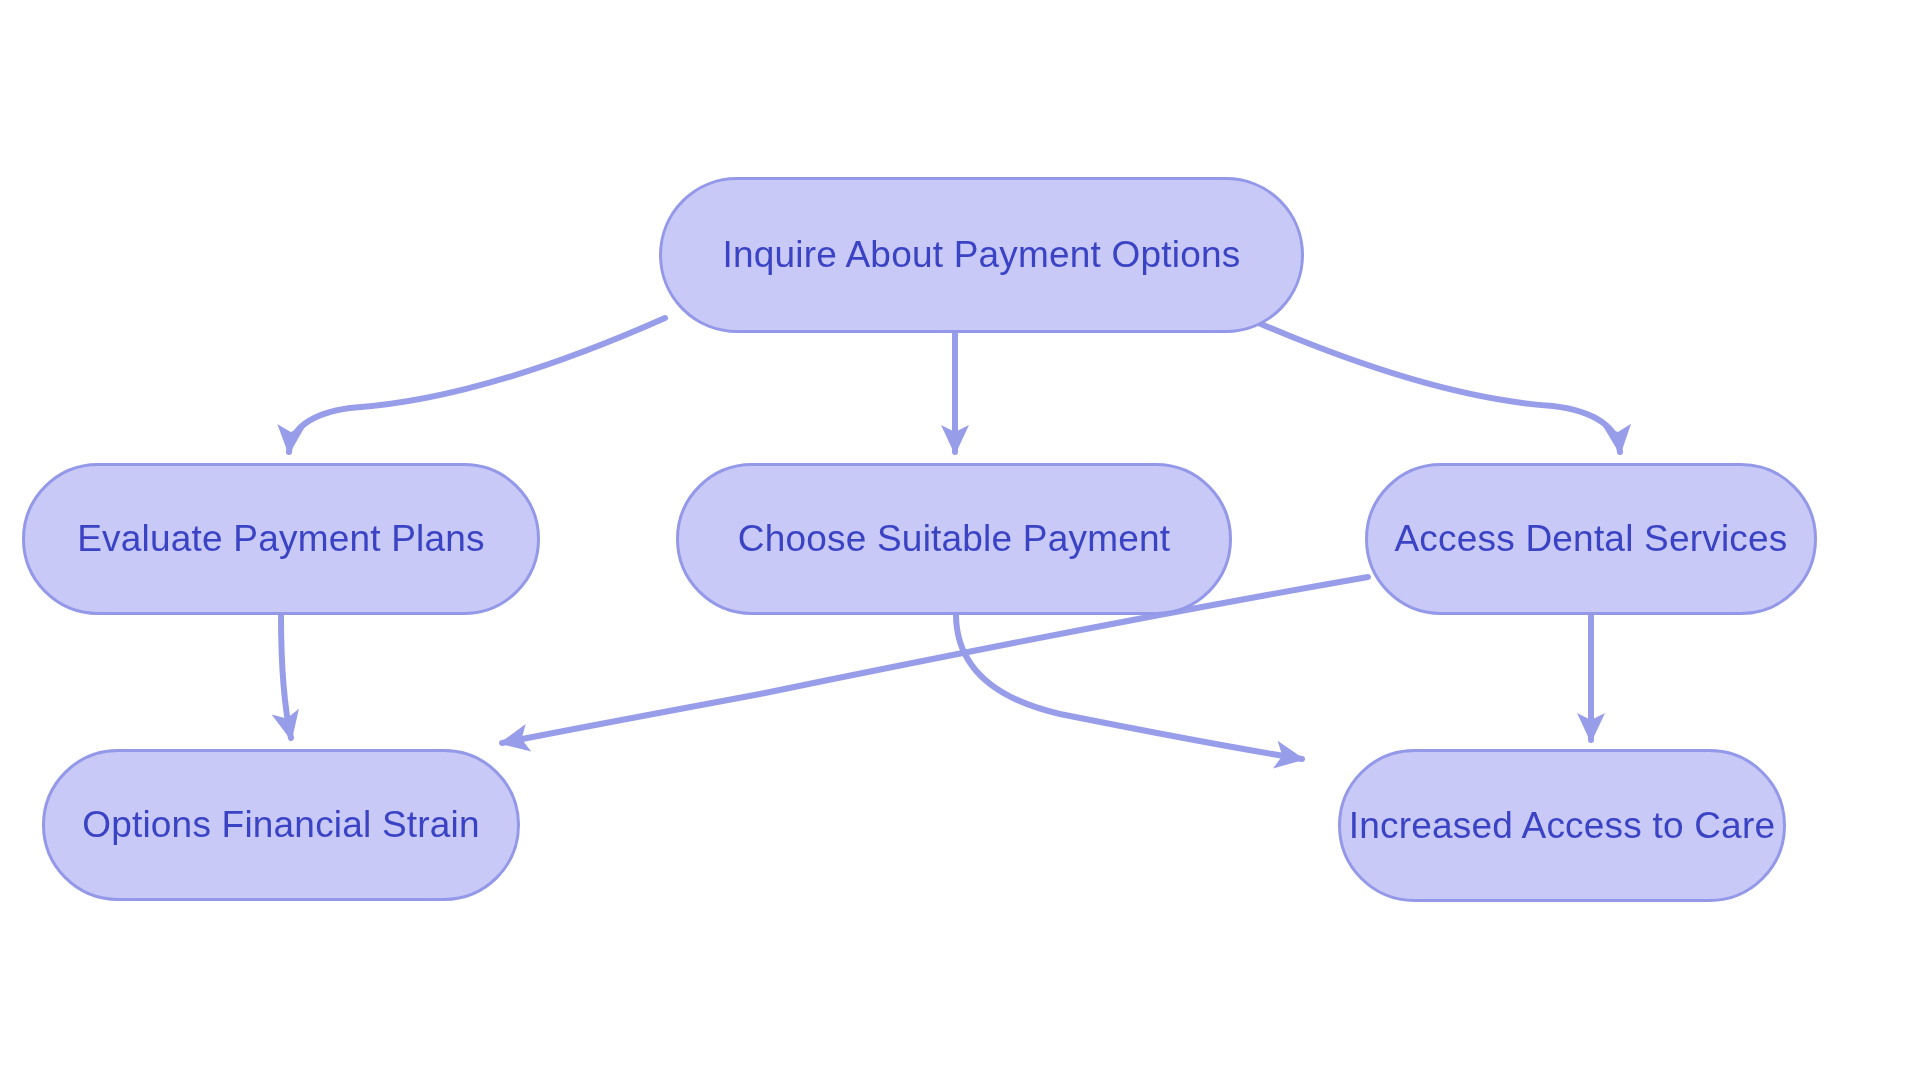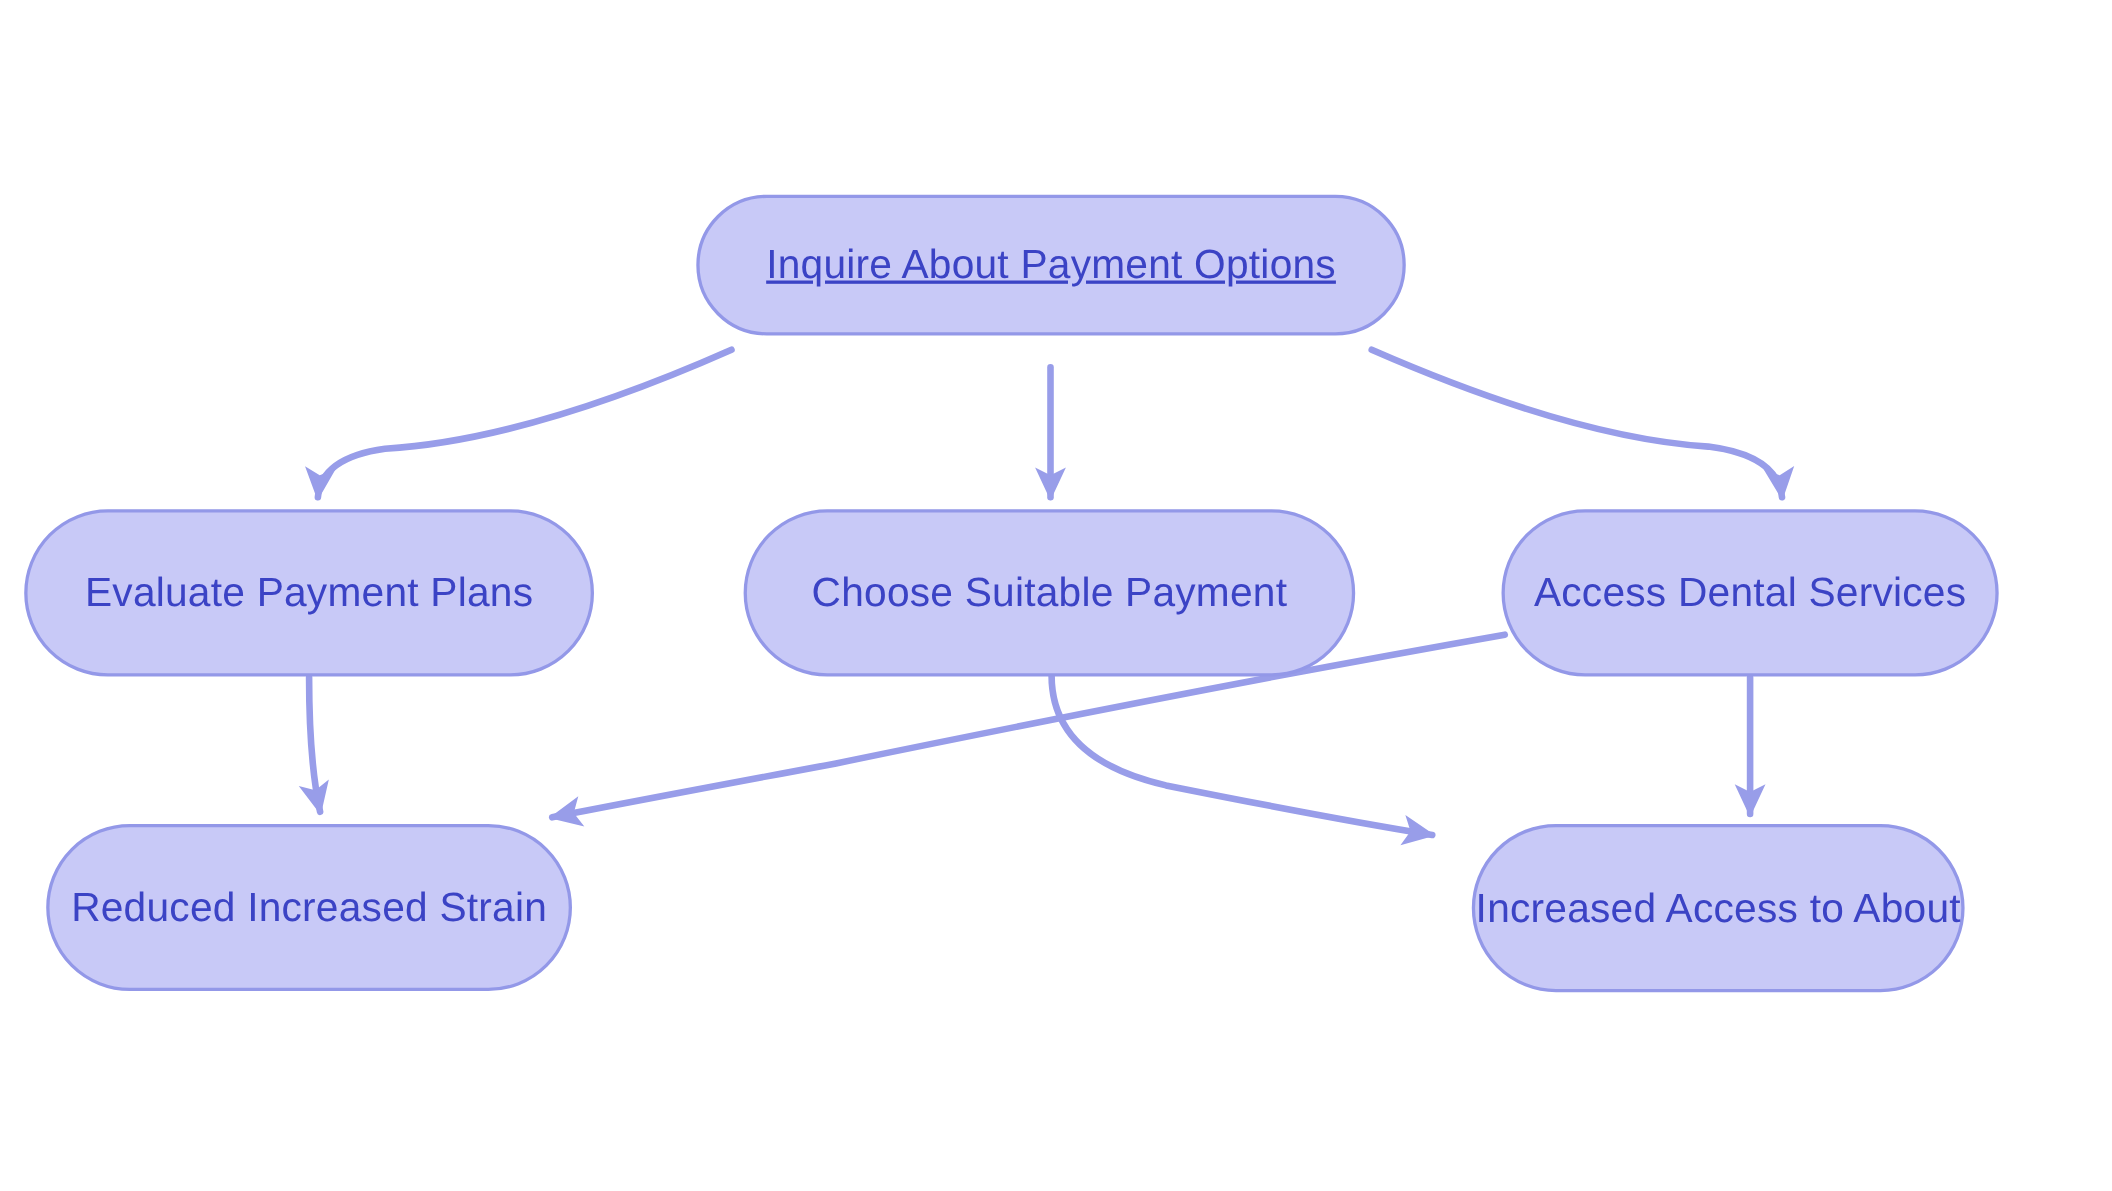--- a/index.html
+++ b/index.html
@@ -64,37 +64,37 @@
 
     <path class="edge" d="M 281 616 Q 281 692 291 738" marker-end="url(#arrow)"></path>
 
     <path class="edge" d="M 956 614 Q 956 690 1060 714 Q 1210 744 1302 759" marker-end="url(#arrow)"></path>
 
     <path class="edge" d="M 1368 577 Q 1100 624 760 694 Q 562 731 502 743" marker-end="url(#arrow)"></path>
 
     <path class="edge" d="M 1591 616 L 1591 740" marker-end="url(#arrow)"></path>
   </svg>
 
-  <div class="node" style="left:633px;  top:177px; width:645px; height:128px;text-decoration:underline;">
+  <div class="node" style="left:659px;  top:177px; width:645px; height:156px;">
     <span>Inquire About Payment Options</span>
   </div>
 
   <div class="node" style="left:22px;   top:463px; width:518px; height:152px;justify-content:center;">
     <span>Evaluate Payment Plans</span>
   </div>
 
   <div class="node" style="left:676px;  top:463px; width:556px; height:152px;">
     <span>Choose Suitable Payment</span>
   </div>
 
   <div class="node" style="left:1365px; top:463px; width:452px; height:152px;">
     <span>Access Dental Services</span>
   </div>
 
   <div class="node" style="left:42px;   top:749px; width:478px; height:152px;">
-    <span>Reduced Increased Strain</span>
+    <span>Options Financial Strain</span>
   </div>
 
   <div class="node" style="left:1338px; top:749px; width:448px; height:153px;">
-    <span>Increased Access to About</span>
+    <span>Increased Access to Care</span>
   </div>
 
 </div>
 
 </body></html>

